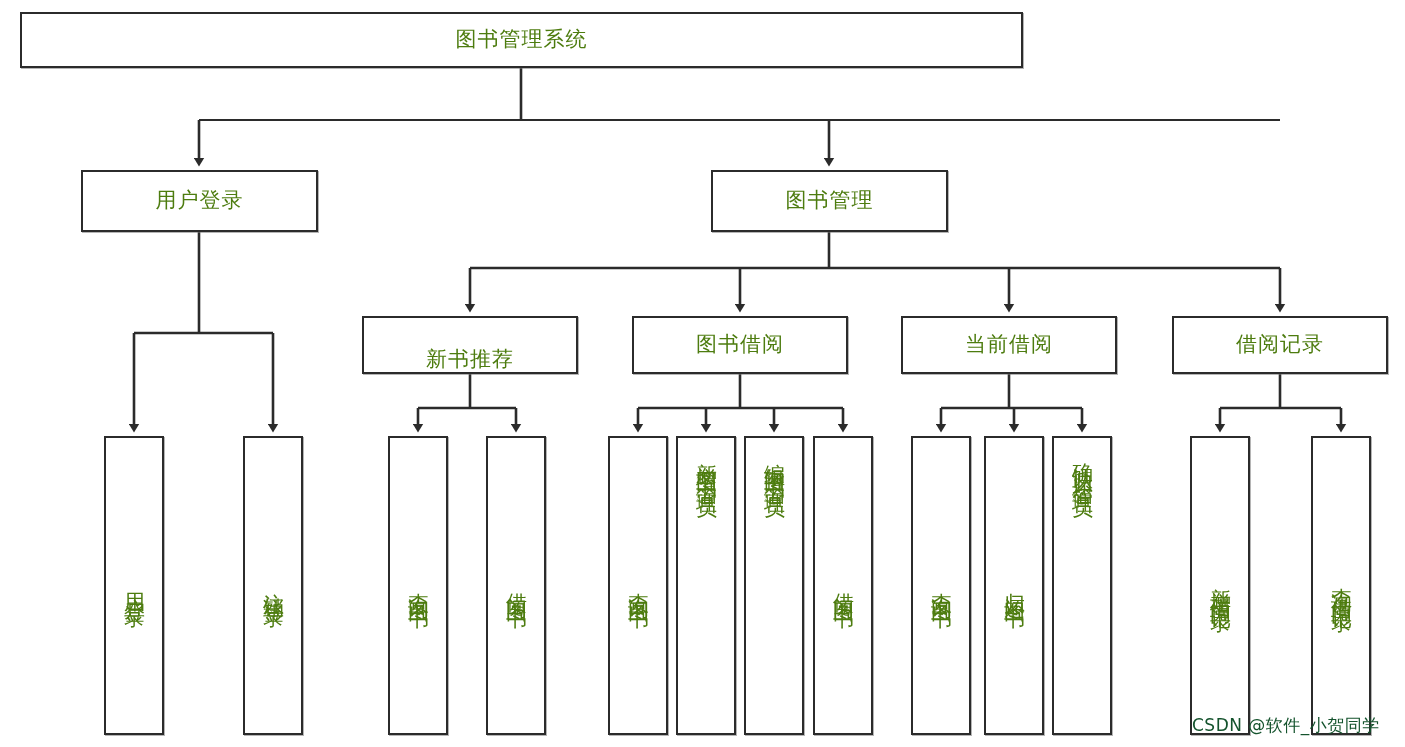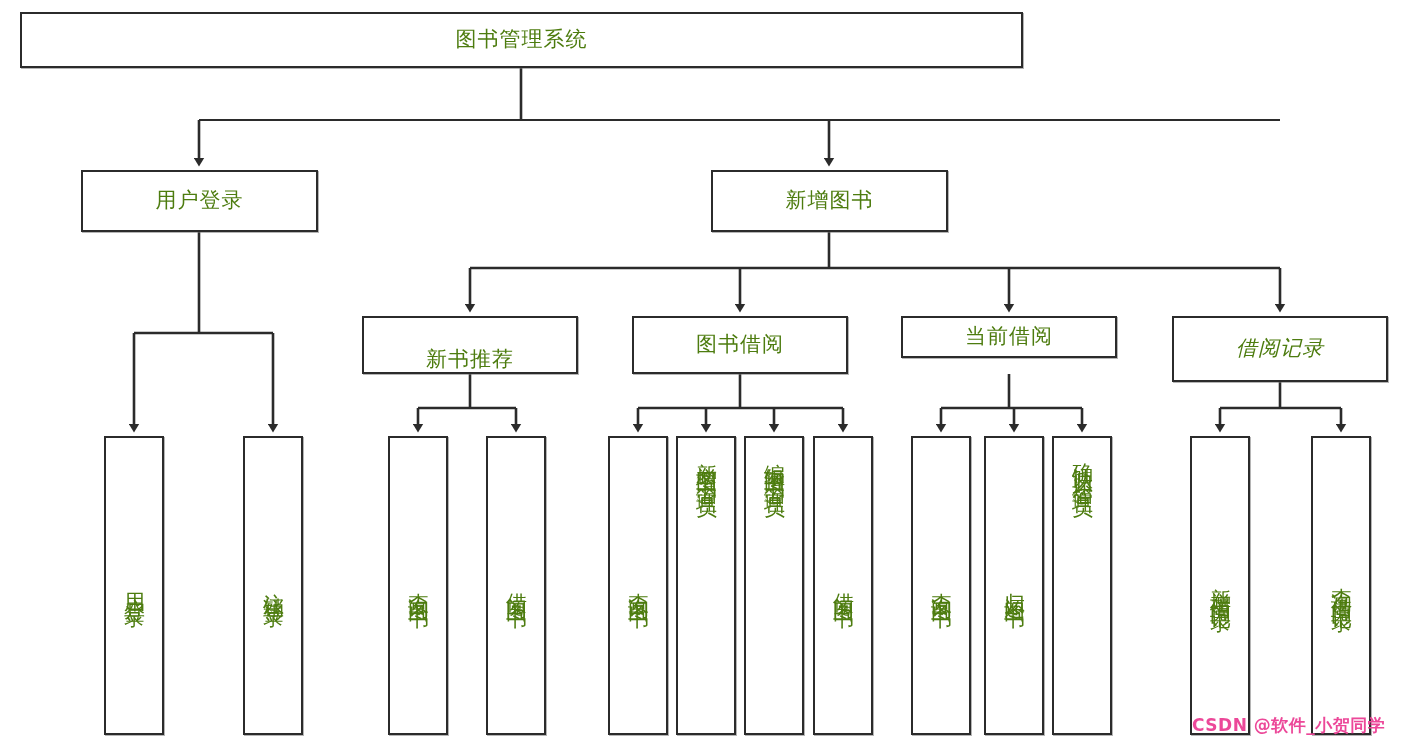--- a/index.html
+++ b/index.html
@@ -56,24 +56,23 @@
     line-height: 1.1;
     white-space: nowrap;
   }
   .node.leaf.centered {
     align-items: center;
     padding-top: 0;
   }
   .watermark {
     position: absolute;
     font-size: 17px;
-    color: #ec4899;
+    color: #14532d;
     white-space: nowrap;
     letter-spacing: 0.5px;
-    font-weight: bold;
   }
 </style>
 </head>
 <body>
 
 <div id="canvas">
 
   <svg class="wires" viewBox="0 0 1405 747" xmlns="http://www.w3.org/2000/svg">
     <defs>
       <marker id="arrow" markerWidth="9" markerHeight="11" refX="0.5" refY="5.5" orient="auto" markerUnits="userSpaceOnUse">
@@ -140,33 +139,33 @@
   </svg>
 
   <div class="node" style="left:20px; top:12px; width:1003px; height:56px;">
     <span class="node-label">图书管理系统</span>
   </div>
 
   <div class="node" style="left:81px; top:170px; width:237px; height:62px;">
     <span class="node-label">用户登录</span>
   </div>
   <div class="node" style="left:711px; top:170px; width:237px; height:62px;">
-    <span class="node-label">新增图书</span>
+    <span class="node-label">图书管理</span>
   </div>
 
   <div class="node" style="left:362px; top:316px; width:216px; height:58px;align-items:flex-end;">
     <span class="node-label">新书推荐</span>
   </div>
   <div class="node" style="left:632px; top:316px; width:216px; height:58px;">
     <span class="node-label">图书借阅</span>
   </div>
-  <div class="node" style="left:901px; top:316px; width:216px; height:42px;align-items:center;">
+  <div class="node" style="left:901px; top:316px; width:216px; height:58px;align-items:center;">
     <span class="node-label">当前借阅</span>
   </div>
-  <div class="node" style="left:1172px; top:316px; width:216px; height:66px;font-style:italic;">
+  <div class="node" style="left:1172px; top:316px; width:216px; height:58px;">
     <span class="node-label">借阅记录</span>
   </div>
 
   <div class="node leaf centered" style="left:104px; top:436px; width:60px; height:299px;">
     <span class="node-label">用户登录</span>
   </div>
   <div class="node leaf centered" style="left:243px; top:436px; width:60px; height:299px;">
     <span class="node-label">注销登录</span>
   </div>
 

